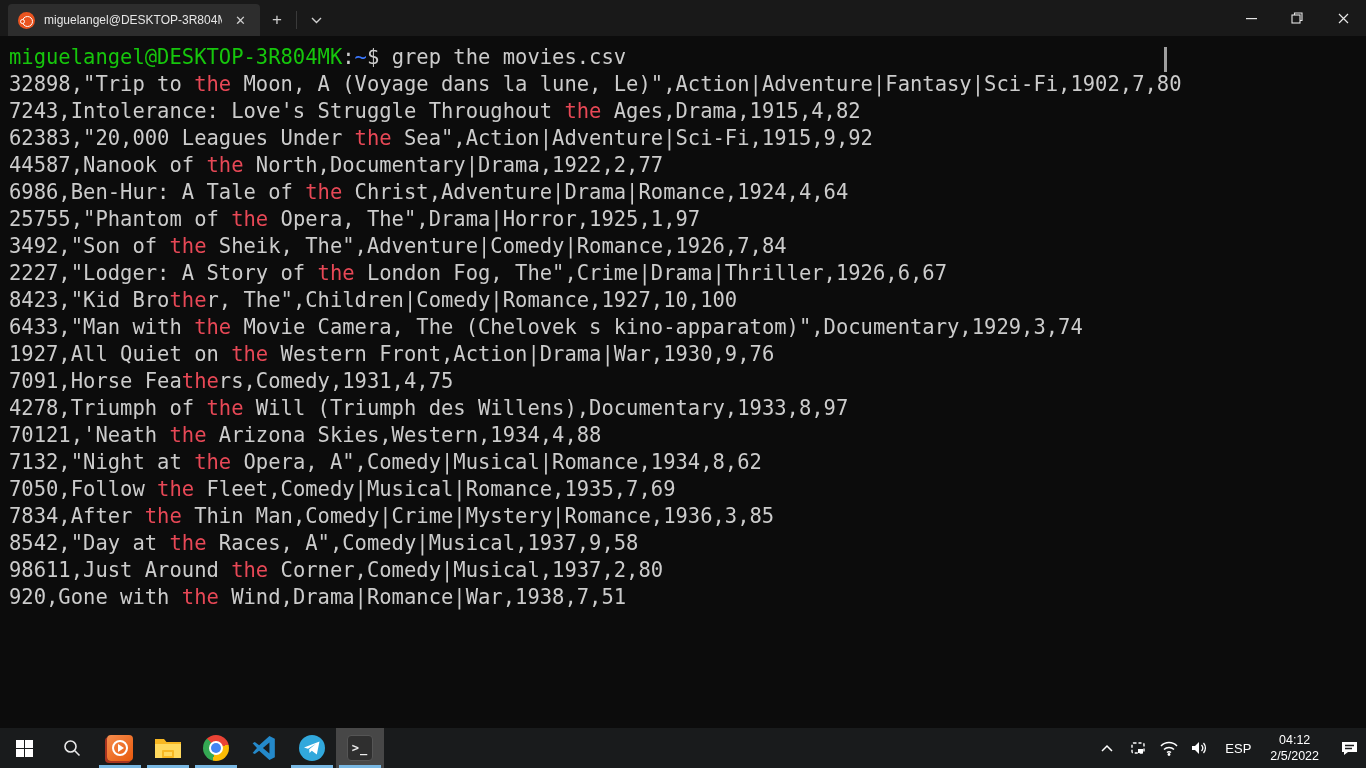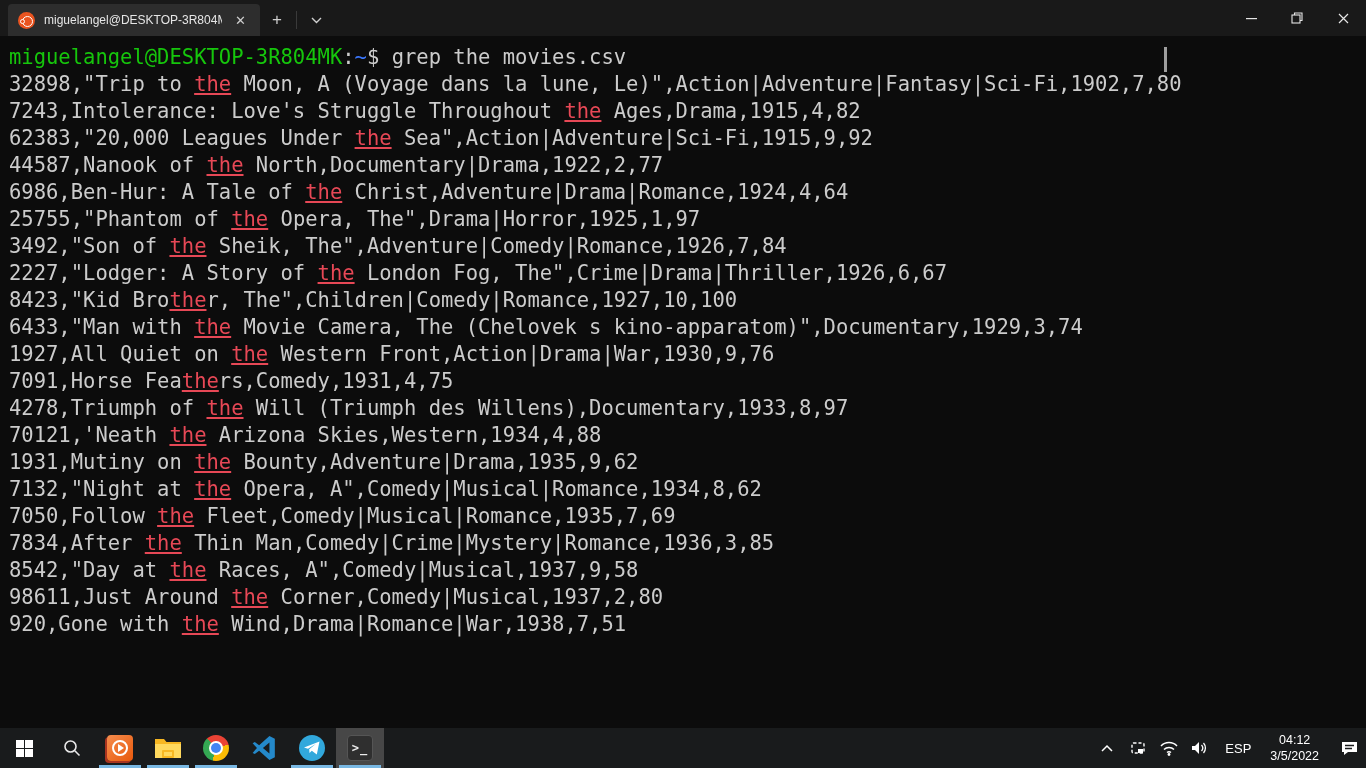--- a/index.html
+++ b/index.html
@@ -27,21 +27,21 @@
   .wc { width:46px; height:36px; display:flex; align-items:center; justify-content:center;
         color:#e6e6e6; }
   .wc svg { display:block; }
 
   
   .terminal { position:absolute; top:36px; left:0; width:1170px; height:692px;
               background:#0c0c0c; padding:8px 0 0 9px;
               font-family:"DejaVu Sans Mono", monospace; font-size:20.5px; line-height:27px;
               color:#cccccc; }
   .tline, .prompt-line { white-space:pre; height:27px; }
-  .match { color:#e74856;text-decoration:underline; }
+  .match { color:#e74856; }
   .p-user { color:#16c60c; }
   .p-path { color:#3b78ff; }
   .scroll-thumb { position:absolute; top:11px; right:3px; width:3px; height:25px;
                   background:#9e9e9e; }
 
   
   .taskbar { position:absolute; left:0; bottom:0; width:1366px; height:40px;
              background:#191b1c; display:flex; align-items:stretch; }
   .tb-item { width:48px; display:flex; align-items:center; justify-content:center;
              position:relative; }
@@ -124,21 +124,20 @@
       <div class="tline">6986,Ben-Hur: A Tale of <span class="match">the</span> Christ,Adventure|Drama|Romance,1924,4,64</div>
       <div class="tline">25755,"Phantom of <span class="match">the</span> Opera, The",Drama|Horror,1925,1,97</div>
       <div class="tline">3492,"Son of <span class="match">the</span> Sheik, The",Adventure|Comedy|Romance,1926,7,84</div>
       <div class="tline">2227,"Lodger: A Story of <span class="match">the</span> London Fog, The",Crime|Drama|Thriller,1926,6,67</div>
       <div class="tline">8423,"Kid Bro<span class="match">the</span>r, The",Children|Comedy|Romance,1927,10,100</div>
       <div class="tline">6433,"Man with <span class="match">the</span> Movie Camera, The (Chelovek s kino-apparatom)",Documentary,1929,3,74</div>
       <div class="tline">1927,All Quiet on <span class="match">the</span> Western Front,Action|Drama|War,1930,9,76</div>
       <div class="tline">7091,Horse Fea<span class="match">the</span>rs,Comedy,1931,4,75</div>
       <div class="tline">4278,Triumph of <span class="match">the</span> Will (Triumph des Willens),Documentary,1933,8,97</div>
       <div class="tline">70121,'Neath <span class="match">the</span> Arizona Skies,Western,1934,4,88</div>
-      <div class="tline">1931,Mutiny on <span class="match">the</span> Bounty,Adventure|Drama,1935,9,62</div>
       <div class="tline">7132,"Night at <span class="match">the</span> Opera, A",Comedy|Musical|Romance,1934,8,62</div>
       <div class="tline">7050,Follow <span class="match">the</span> Fleet,Comedy|Musical|Romance,1935,7,69</div>
       <div class="tline">7834,After <span class="match">the</span> Thin Man,Comedy|Crime|Mystery|Romance,1936,3,85</div>
       <div class="tline">8542,"Day at <span class="match">the</span> Races, A",Comedy|Musical,1937,9,58</div>
       <div class="tline">98611,Just Around <span class="match">the</span> Corner,Comedy|Musical,1937,2,80</div>
       <div class="tline">920,Gone with <span class="match">the</span> Wind,Drama|Romance|War,1938,7,51</div>
     </div>
   <div class="scroll-thumb"></div>
 </div>
 
@@ -219,21 +218,21 @@
     <div class="tray-ico">
       <svg width="19" height="16" viewBox="0 0 19 16">
         <path d="M1 6 H4 L8 2 V14 L4 10 H1 Z" fill="#fff"></path>
         <path d="M10.5 5 A4.5 4.5 0 0 1 10.5 11" fill="none" stroke="#fff" stroke-width="1.3"></path>
         <path d="M12.5 3 A7.5 7.5 0 0 1 12.5 13" fill="none" stroke="#fff" stroke-width="1.3"></path>
       </svg>
     </div>
     <div class="tray-lang">ESP</div>
     <div class="tray-clock">
       <div>04:12</div>
-      <div>3/5/2022</div>
+      <div>2/5/2022</div>
     </div>
     <div class="tray-note">
       <svg width="19" height="17" viewBox="0 0 19 17">
         <path d="M2 2 H17 V12 H8 L4 15 V12 H2 Z" fill="#fff"></path>
         <path d="M5 5.5 H14 M5 8.5 H12" stroke="#191b1c" stroke-width="1.3"></path>
       </svg>
     </div>
   </div>
 </div>
 

